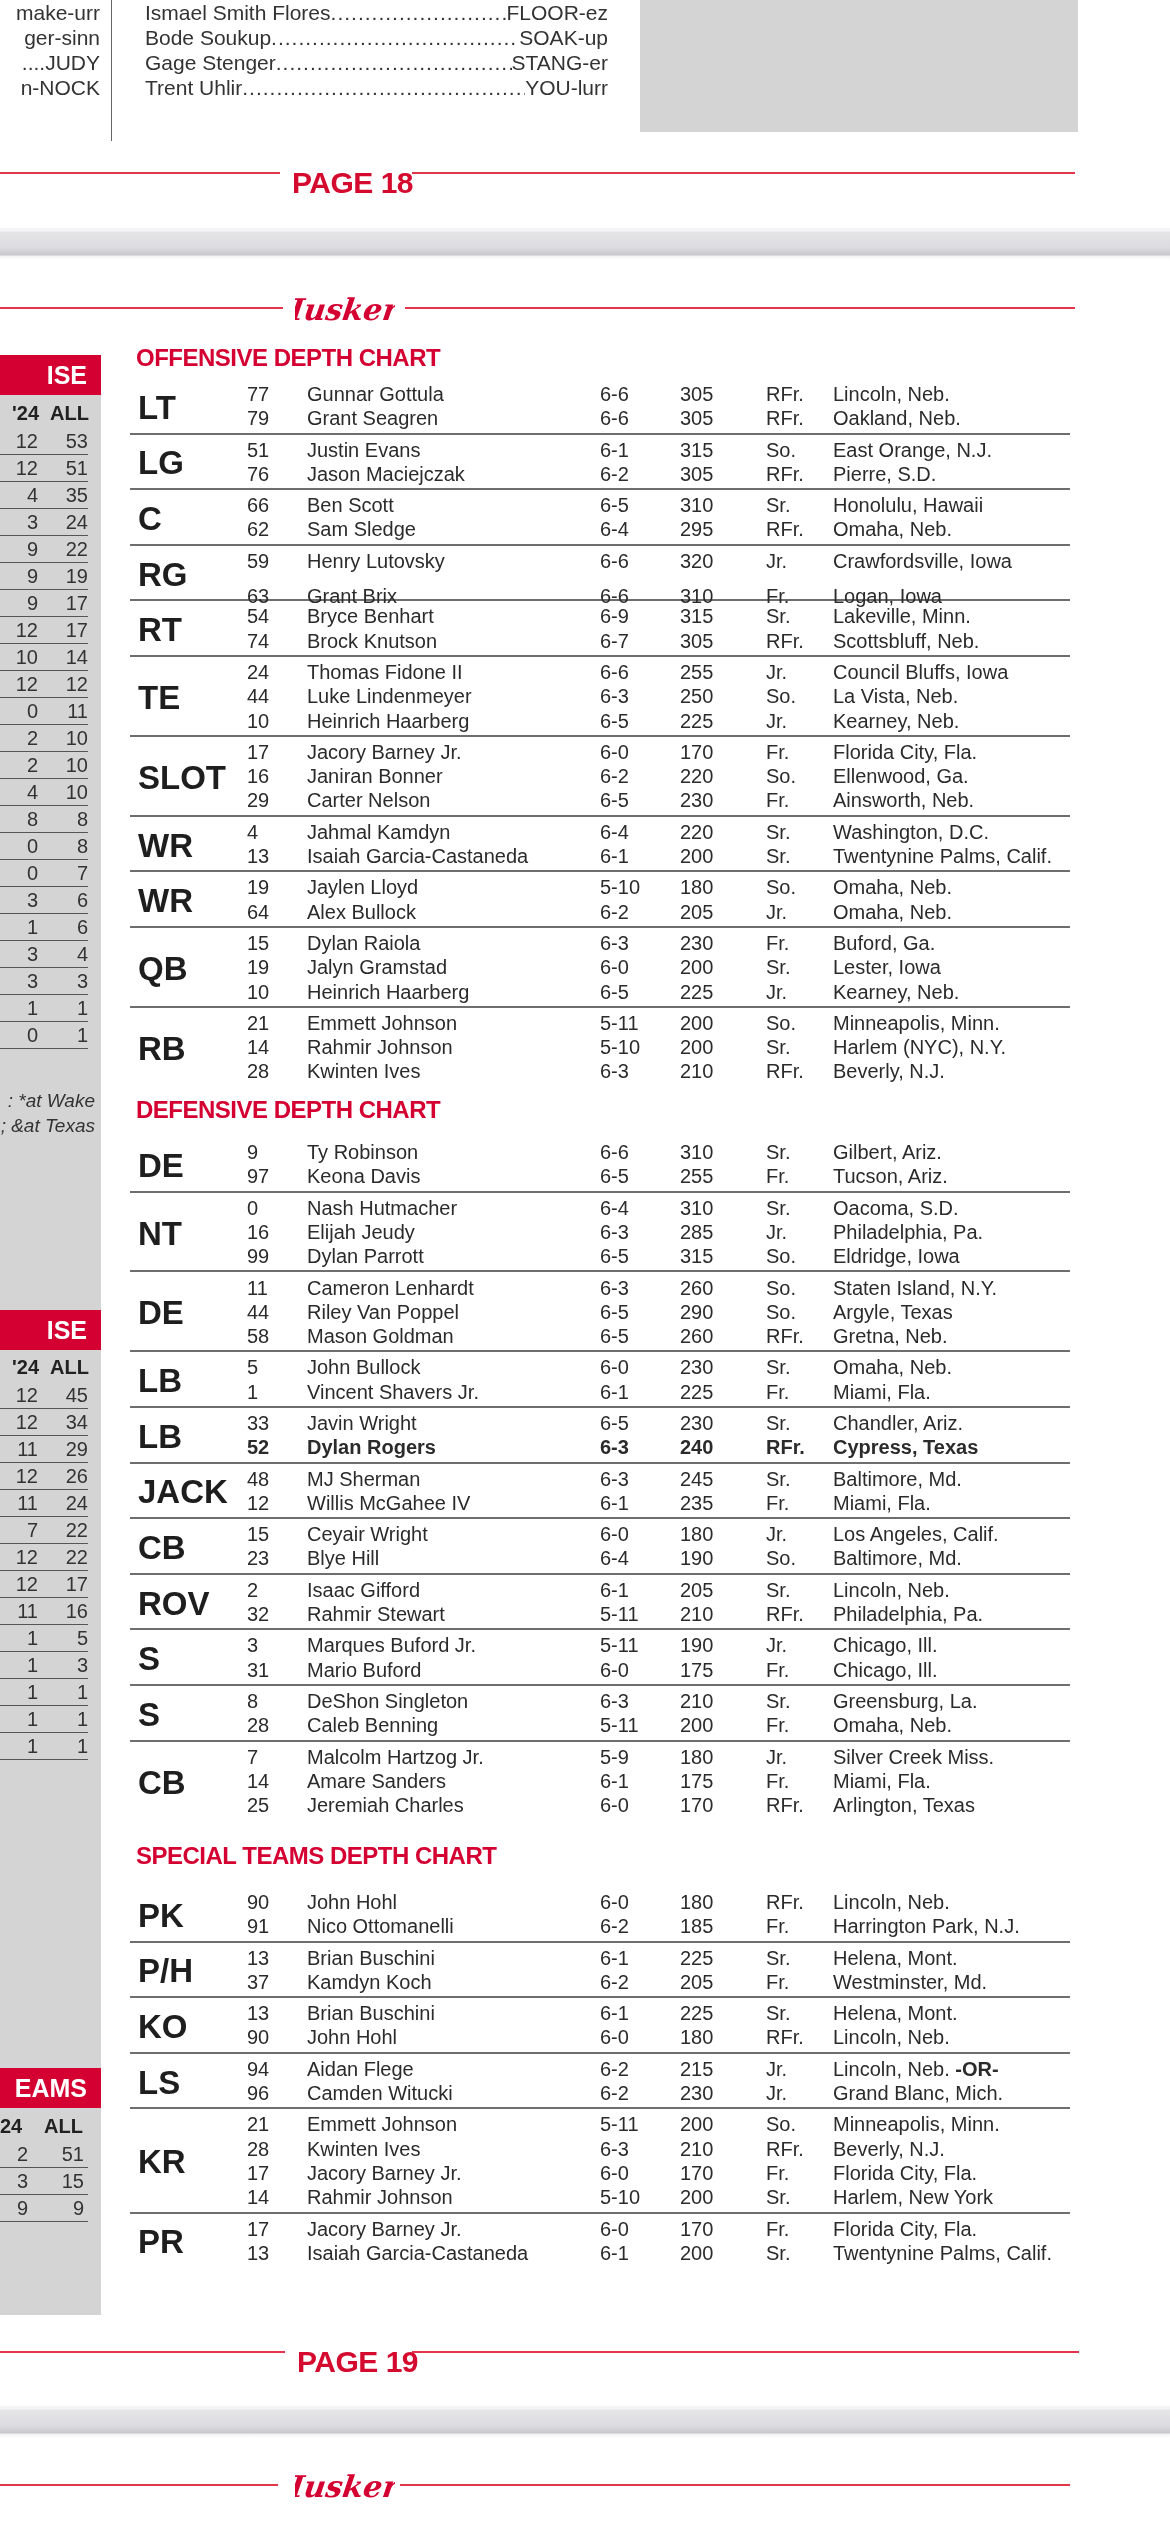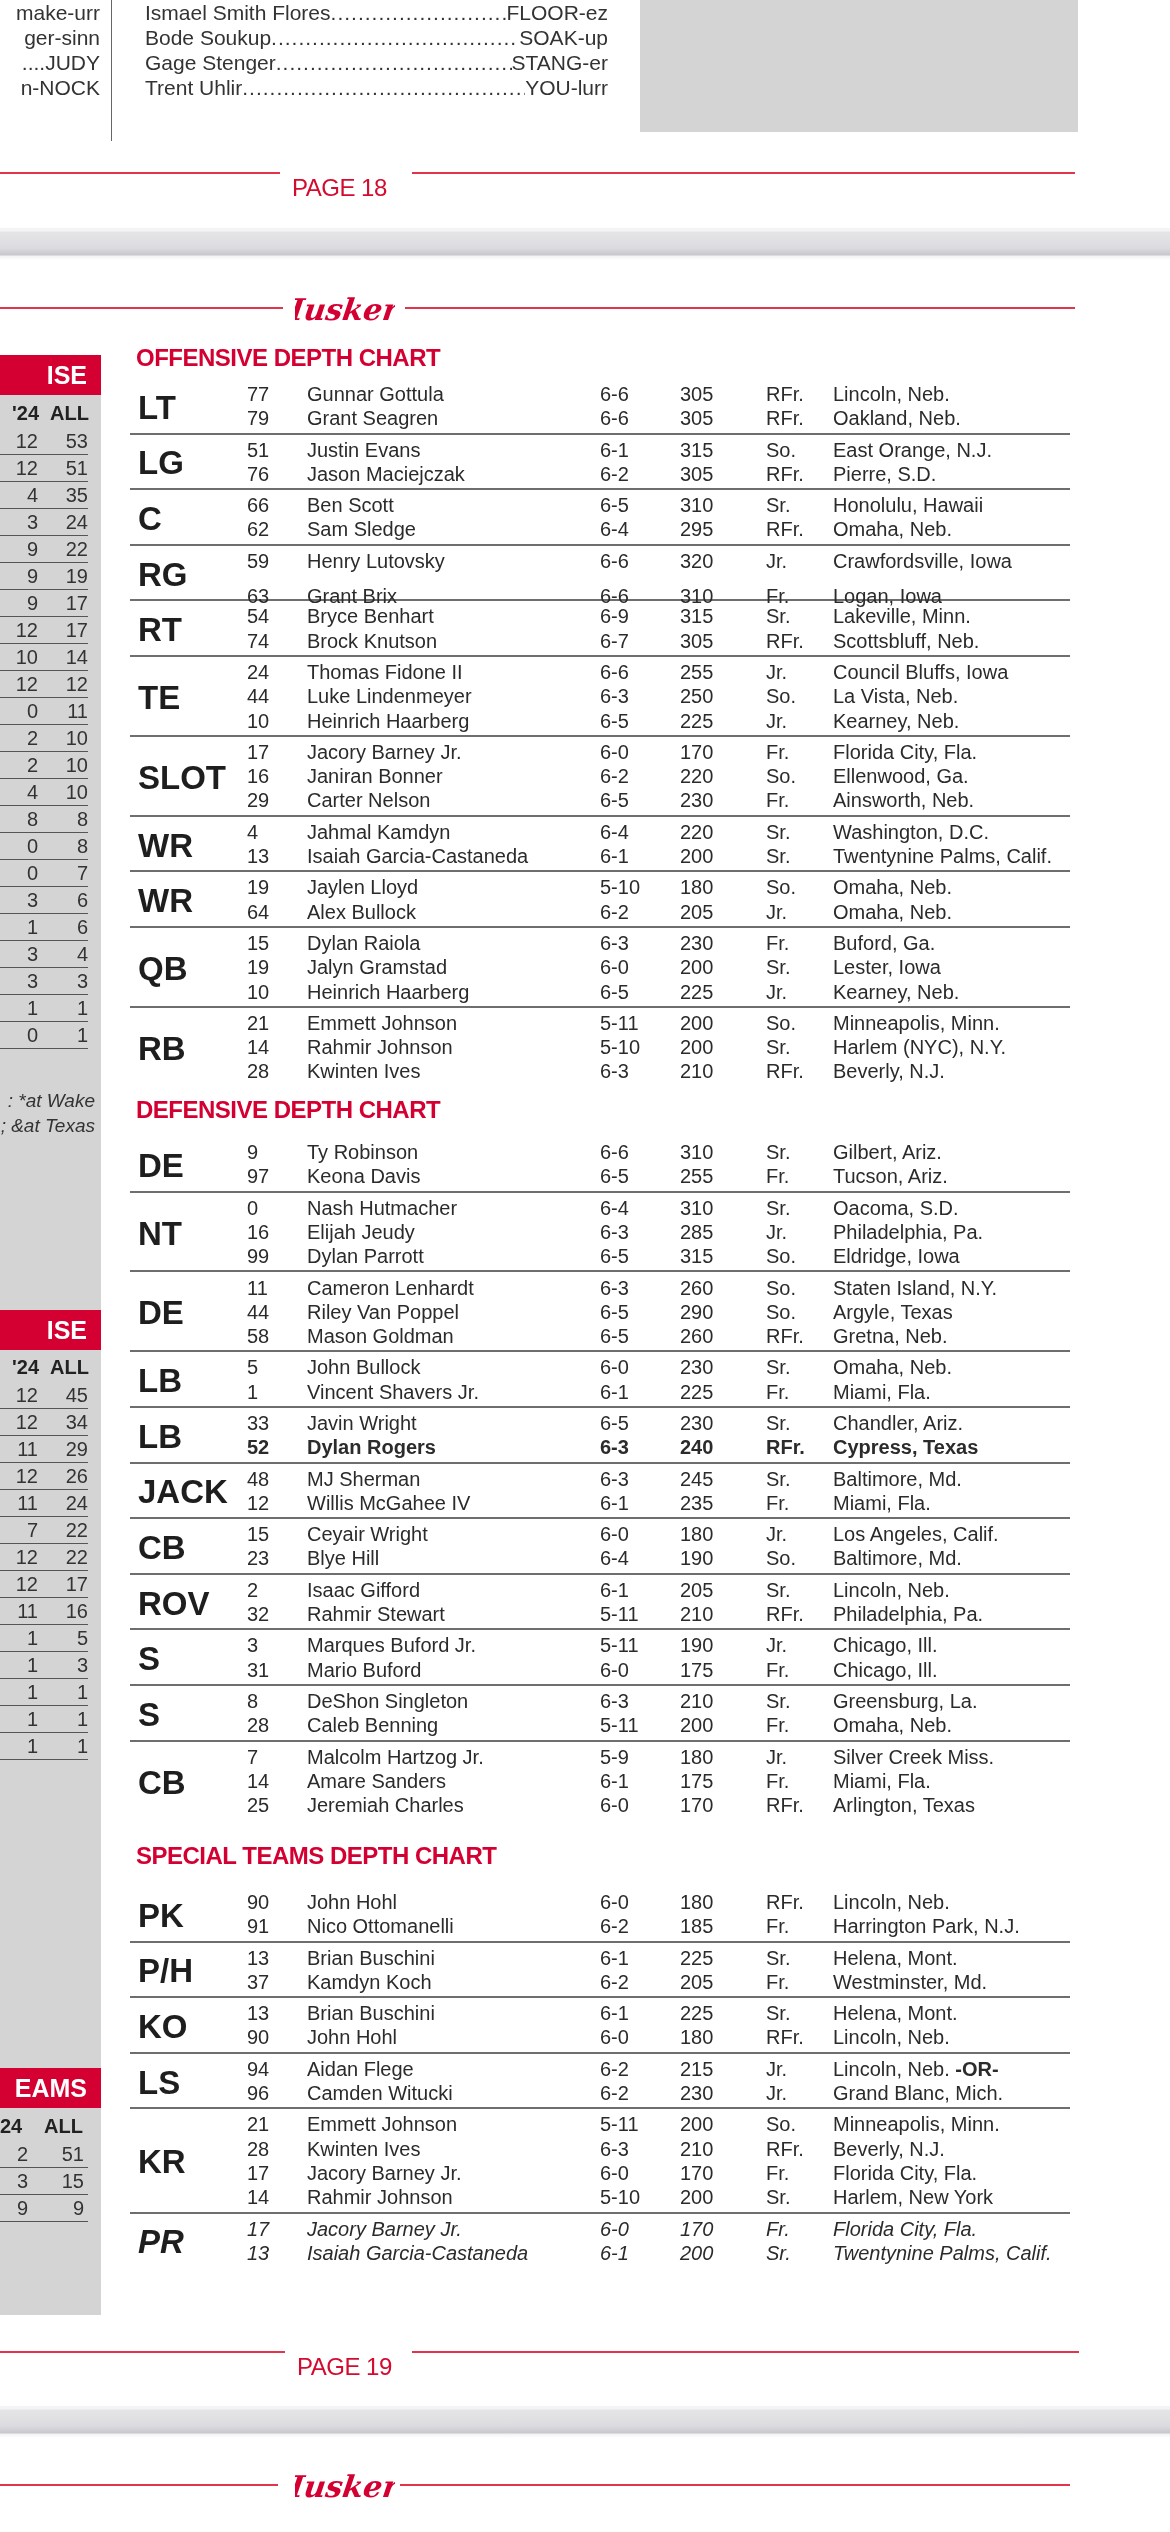--- a/index.html
+++ b/index.html
@@ -14,21 +14,21 @@
   .pron-row { display: flex; white-space: nowrap; overflow: hidden; }
   .pron-row .nm { flex: 0 0 auto; }
   .pron-row .dots { flex: 1 1 auto; overflow: hidden; letter-spacing: 1px; }
   .pron-row .dots::after { content: "..................................................................................."; }
   .pron-row .pr { flex: 0 0 auto; }
   .gray-box-top { position: absolute; left: 640px; top: 0; width: 438px; height: 132px; background: #d4d4d4; }
 
   .page-footer { position: absolute; left: 0; width: 1080px; height: 30px; }
   .page-footer .line-l { position: absolute; left: 0; top: 14px; height: 2px; background: #e2354c; }
   .page-footer .line-r { position: absolute; top: 14px; height: 2px; background: #e2354c; }
-  .page-footer .lbl { position: absolute; top: 16px; font-size: 24px; font-weight: normal; color: #d40a2e; letter-spacing: -0.5px; }
+  .page-footer .lbl { position: absolute; top: 8px; font-size: 30px; font-weight: bold; color: #d40a2e; letter-spacing: -0.5px; }
 
   
   .gutter { position: absolute; left: 0; width: 1170px; height: 32px;
             background: linear-gradient(#f4f4f6 0px, #f4f4f6 3px, #e5e5e8 4px, #dcdce0 20px, #c8c8cc 27px, #f2f2f4 28px, #ffffff 32px); }
 
   
   .logo-row { position: absolute; left: 0; width: 1080px; height: 60px; }
   .logo-row .line-l { position: absolute; left: 0; top: 29px; width: 283px; height: 2px; background: #e2354c; }
   .logo-row .line-r { position: absolute; left: 405px; top: 29px; width: 670px; height: 2px; background: #e2354c; }
   .logo-row .logo { position: absolute; left: 295px; top: 0; width: 100px; height: 60px; }
@@ -887,21 +887,21 @@
         </div>
         <div class="prow" style="top: 73.9px;">
           <span class="c-num">14</span>
           <span class="c-name">Rahmir Johnson</span>
           <span class="c-ht">5-10</span>
           <span class="c-wt">200</span>
           <span class="c-cl">Sr.</span>
           <span class="c-home">Harlem, New York</span>
         </div>
       </div>
-      <div class="group last" style="top: 2215.6px; height: 53.6px; font-style: italic;">
+      <div class="group last" style="top: 2215.6px; height: 53.6px;">
         <div class="pos" style="top: 9.8px;">PR</div>
         <div class="prow" style="top: 1px;">
           <span class="c-num">17</span>
           <span class="c-name">Jacory Barney Jr.</span>
           <span class="c-ht">6-0</span>
           <span class="c-wt">170</span>
           <span class="c-cl">Fr.</span>
           <span class="c-home">Florida City, Fla.</span>
         </div>
         <div class="prow" style="top: 25.3px;">

